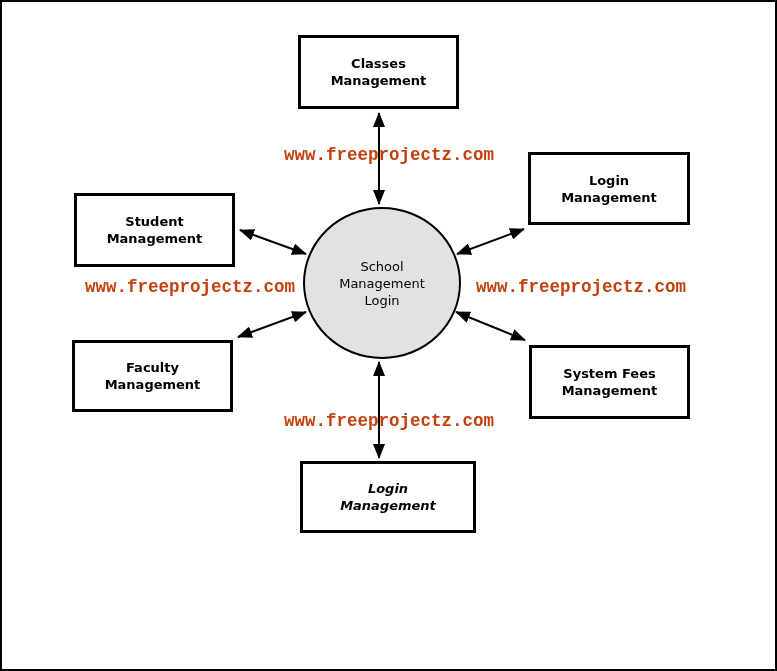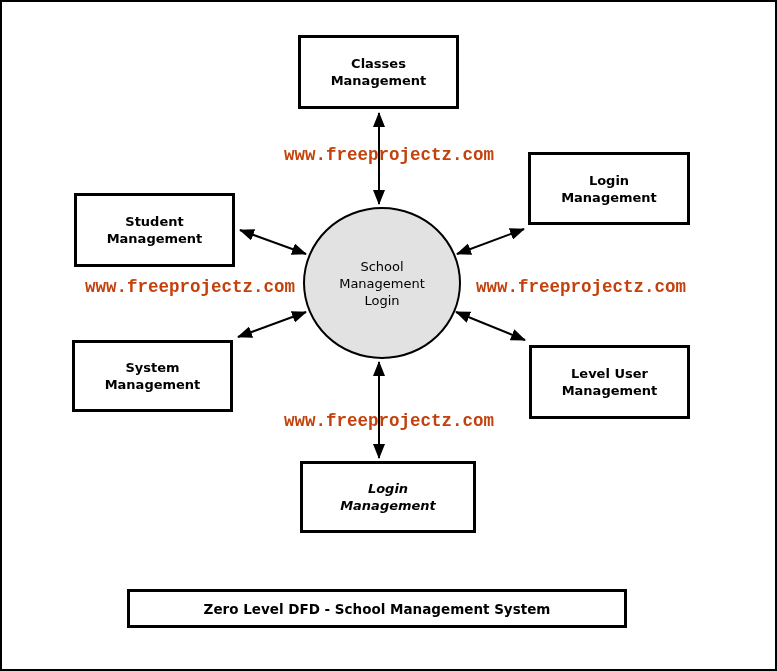--- a/index.html
+++ b/index.html
@@ -145,44 +145,41 @@
     <div>Student</div>
     <div>Management</div>
   </div>
 
   <div class="entity-box box-fees">
     <div>Login</div>
     <div>Management</div>
   </div>
 
   <div class="entity-box box-faculty">
-    <div>System</div>
+    <div>Faculty</div>
     <div>Management</div>
   </div>
 
   <div class="entity-box box-sysuser">
-    <div>Level User</div>
+    <div>System Fees</div>
     <div>Management</div>
   </div>
 
   <div class="entity-box box-login">
     <div>Login</div>
     <div>Management</div>
   </div>
 
   <div class="process-circle">
     <div>School</div>
     <div>Management</div>
     <div>Login</div>
   </div>
 
   <div class="watermark wm-top">www.freeprojectz.com</div>
   <div class="watermark wm-left">www.freeprojectz.com</div>
   <div class="watermark wm-right">www.freeprojectz.com</div>
   <div class="watermark wm-bottom">www.freeprojectz.com</div>
 
 
-  <div class="caption-box">
-    <div>Zero Level DFD - School Management System</div>
-  </div>
 
   <div class="page-border"></div>
 </div>
 
 </body></html>

